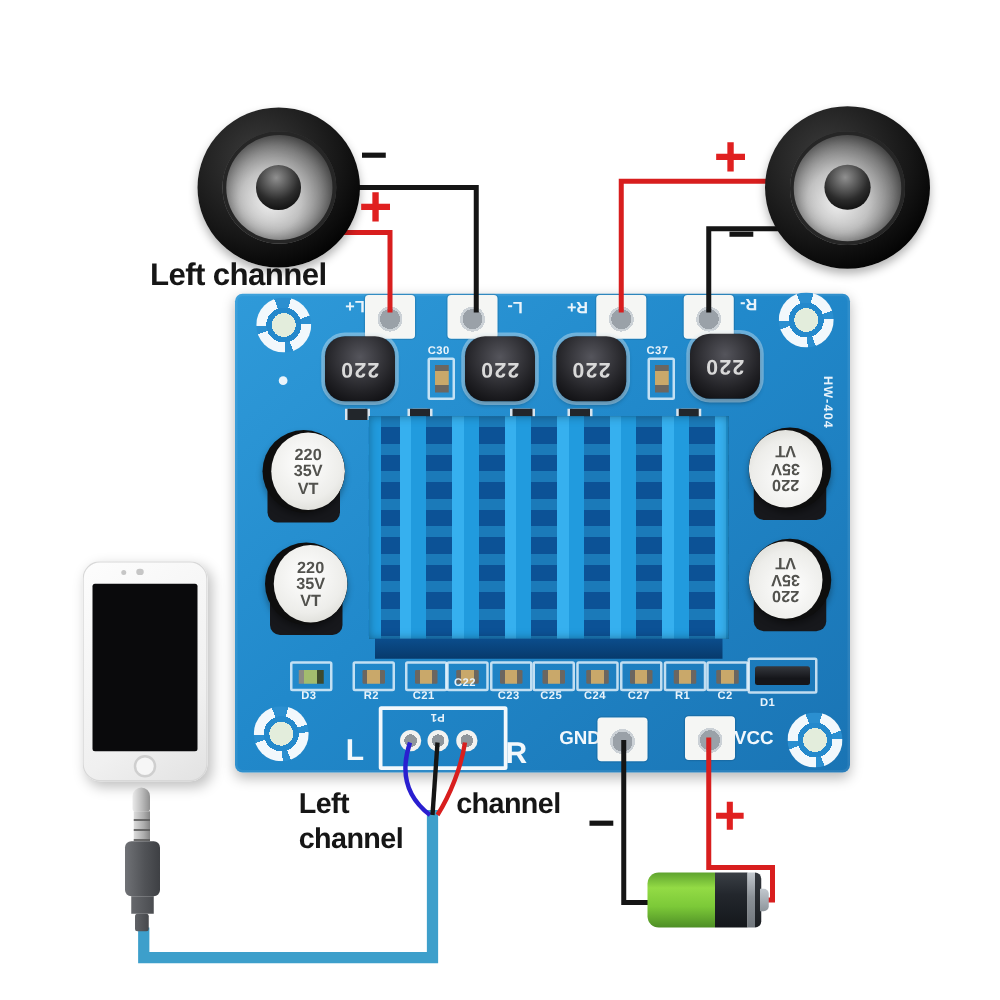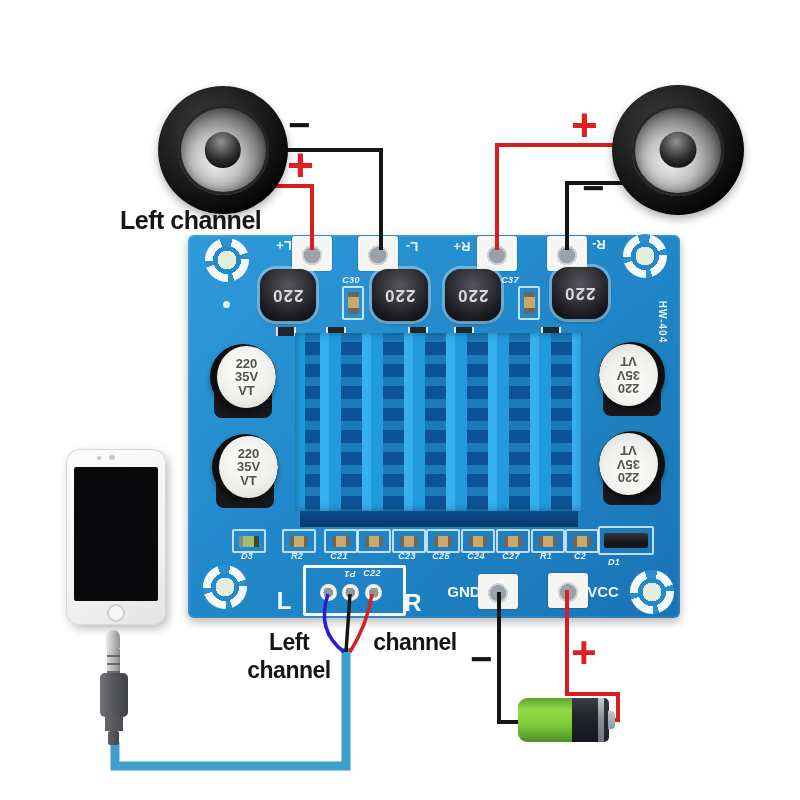--- a/index.html
+++ b/index.html
@@ -13,21 +13,21 @@
   .spk-cone{position:absolute;inset:15%;border-radius:50%;
             background:radial-gradient(circle at 42% 62%, #f0f0f0, #c2c2c2 32%, #7d7d7d 58%, #3f3f3f 80%);
             box-shadow:inset 0 0 0 3px #262626, inset 0 0 16px rgba(0,0,0,.55);}
   .spk-dome{position:absolute;left:50%;top:50%;width:28%;height:28%;
             transform:translate(-50%,-50%);border-radius:50%;
             background:radial-gradient(circle at 45% 28%, #909090, #2c2c2c 55%, #0d0d0d 85%);}
 
   
   .chlabel{position:absolute;font-weight:bold;color:#161616;z-index:8;letter-spacing:-0.5px;}
   .top-lab{font-size:25px;text-align:center;}
-  .bot-lab{font-size:23px;line-height:1.22;text-align:center;width:100px;}
+  .bot-lab{font-size:23px;line-height:1.22;width:100px;}
   .sign{position:absolute;font-weight:bold;color:#141414;z-index:8;line-height:1;}
   .sign.red{color:#E02020;}
 
   
   .board{position:absolute;left:188px;top:235px;width:492px;height:383px;z-index:1;
          background:linear-gradient(140deg,#2F9AD9 0%,#2189CB 45%,#1A74B4 100%);
          border-radius:6px;
          box-shadow:0 4px 10px rgba(0,0,0,.28), inset 0 0 0 2px rgba(255,255,255,.07);}
   .mhole{position:absolute;width:44px;height:44px;border-radius:50%;
          background:
@@ -69,21 +69,21 @@
        display:flex;align-items:center;justify-content:center;}
   .res{width:18px;height:11px;border-radius:1px;
        background:linear-gradient(90deg,#6B6660 0 4px,#C9A86A 4px 14px,#6B6660 14px);}
   .d3b{width:20px;height:11px;background:linear-gradient(90deg,#8A8A84 0 4px,#A3BC6E 4px 15px,#3E4A2E 15px);}
   .d1b{width:44px;height:15px;border-radius:2px;background:linear-gradient(180deg,#35383E,#15161A 65%);}
   .vcomp{position:absolute;width:18px;height:30px;border:2px solid rgba(240,248,255,.78);border-radius:2px;
        display:flex;align-items:center;justify-content:center;}
   .vbody{width:11px;height:22px;
        background:linear-gradient(180deg,#6B6660 0 5px,#C9A86A 5px 16px,#6B6660 16px);}
   .clabel{position:absolute;font-size:9px;font-weight:bold;color:#EAF4FB;letter-spacing:.3px;
-       transform:translateX(-50%);white-space:nowrap;font-style:italic;}
+       transform:translateX(-50%);white-space:nowrap;}
   .header-box{position:absolute;left:115px;top:330px;width:97px;height:45px;
        border:3px solid #F2F8FC;border-radius:2px;}
   .hhole{position:absolute;width:17px;height:17px;border-radius:50%;
        background:radial-gradient(circle,#8F969C 0 5px,#F2F2F0 5px 8.5px);}
   .mark{position:absolute;color:#F2F8FC;font-weight:bold;transform:translate(-50%,-50%);}
   .model{position:absolute;font-size:10px;font-weight:bold;color:#E8F2FA;letter-spacing:1px;
        transform:translate(-50%,-50%) rotate(90deg);white-space:nowrap;}
 
   
   .phone{position:absolute;left:66px;top:449px;width:100px;height:176px;z-index:6;
@@ -169,21 +169,21 @@
         <span>220</span>
       </div>
     <div class="ind" style="left:364px;top:32px">
         <span>220</span>
       </div>
 
     <span class="clabel" style="left:163px;top:40px">C30</span>
     <div class="vcomp" style="left:154px;top:51px">
         <div class="vbody"></div>
       </div>
-    <span class="clabel" style="left:322px;top:40px">C37</span>
+    <span class="clabel" style="left:338px;top:40px">C37</span>
     <div class="vcomp" style="left:330px;top:51px">
         <div class="vbody"></div>
       </div>
 
     <div class="smd-top" style="left:90px;top:92px"></div>
     <div class="smd-top" style="left:140px;top:92px"></div>
     <div class="smd-top" style="left:222px;top:92px"></div>
     <div class="smd-top" style="left:268px;top:92px"></div>
     <div class="smd-top" style="left:355px;top:92px"></div>
 
@@ -253,21 +253,21 @@
     <div class="smdbox" style="left:377px;top:294px;width:30px">
         <div class="res"></div>
       </div>
     <div class="smdbox" style="left:410px;top:291px;width:52px;height:25px">
         <div class="d1b"></div>
       </div>
 
     <span class="clabel" style="left:59px;top:316px">D3</span>
     <span class="clabel" style="left:109px;top:316px">R2</span>
     <span class="clabel" style="left:151px;top:316px">C21</span>
-    <span class="clabel" style="left:184px;top:333px">C22</span>
+    <span class="clabel" style="left:184px;top:306px">C22</span>
     <span class="clabel" style="left:219px;top:316px">C23</span>
     <span class="clabel" style="left:253px;top:316px">C25</span>
     <span class="clabel" style="left:288px;top:316px">C24</span>
     <span class="clabel" style="left:323px;top:316px">C27</span>
     <span class="clabel" style="left:358px;top:316px">R1</span>
     <span class="clabel" style="left:392px;top:316px">C2</span>
     <span class="clabel" style="left:426px;top:322px">D1</span>
 
     <div class="header-box"></div>
     <span class="clabel" style="left:162px;top:334px;transform:translateX(-50%) rotate(180deg)">P1</span>

